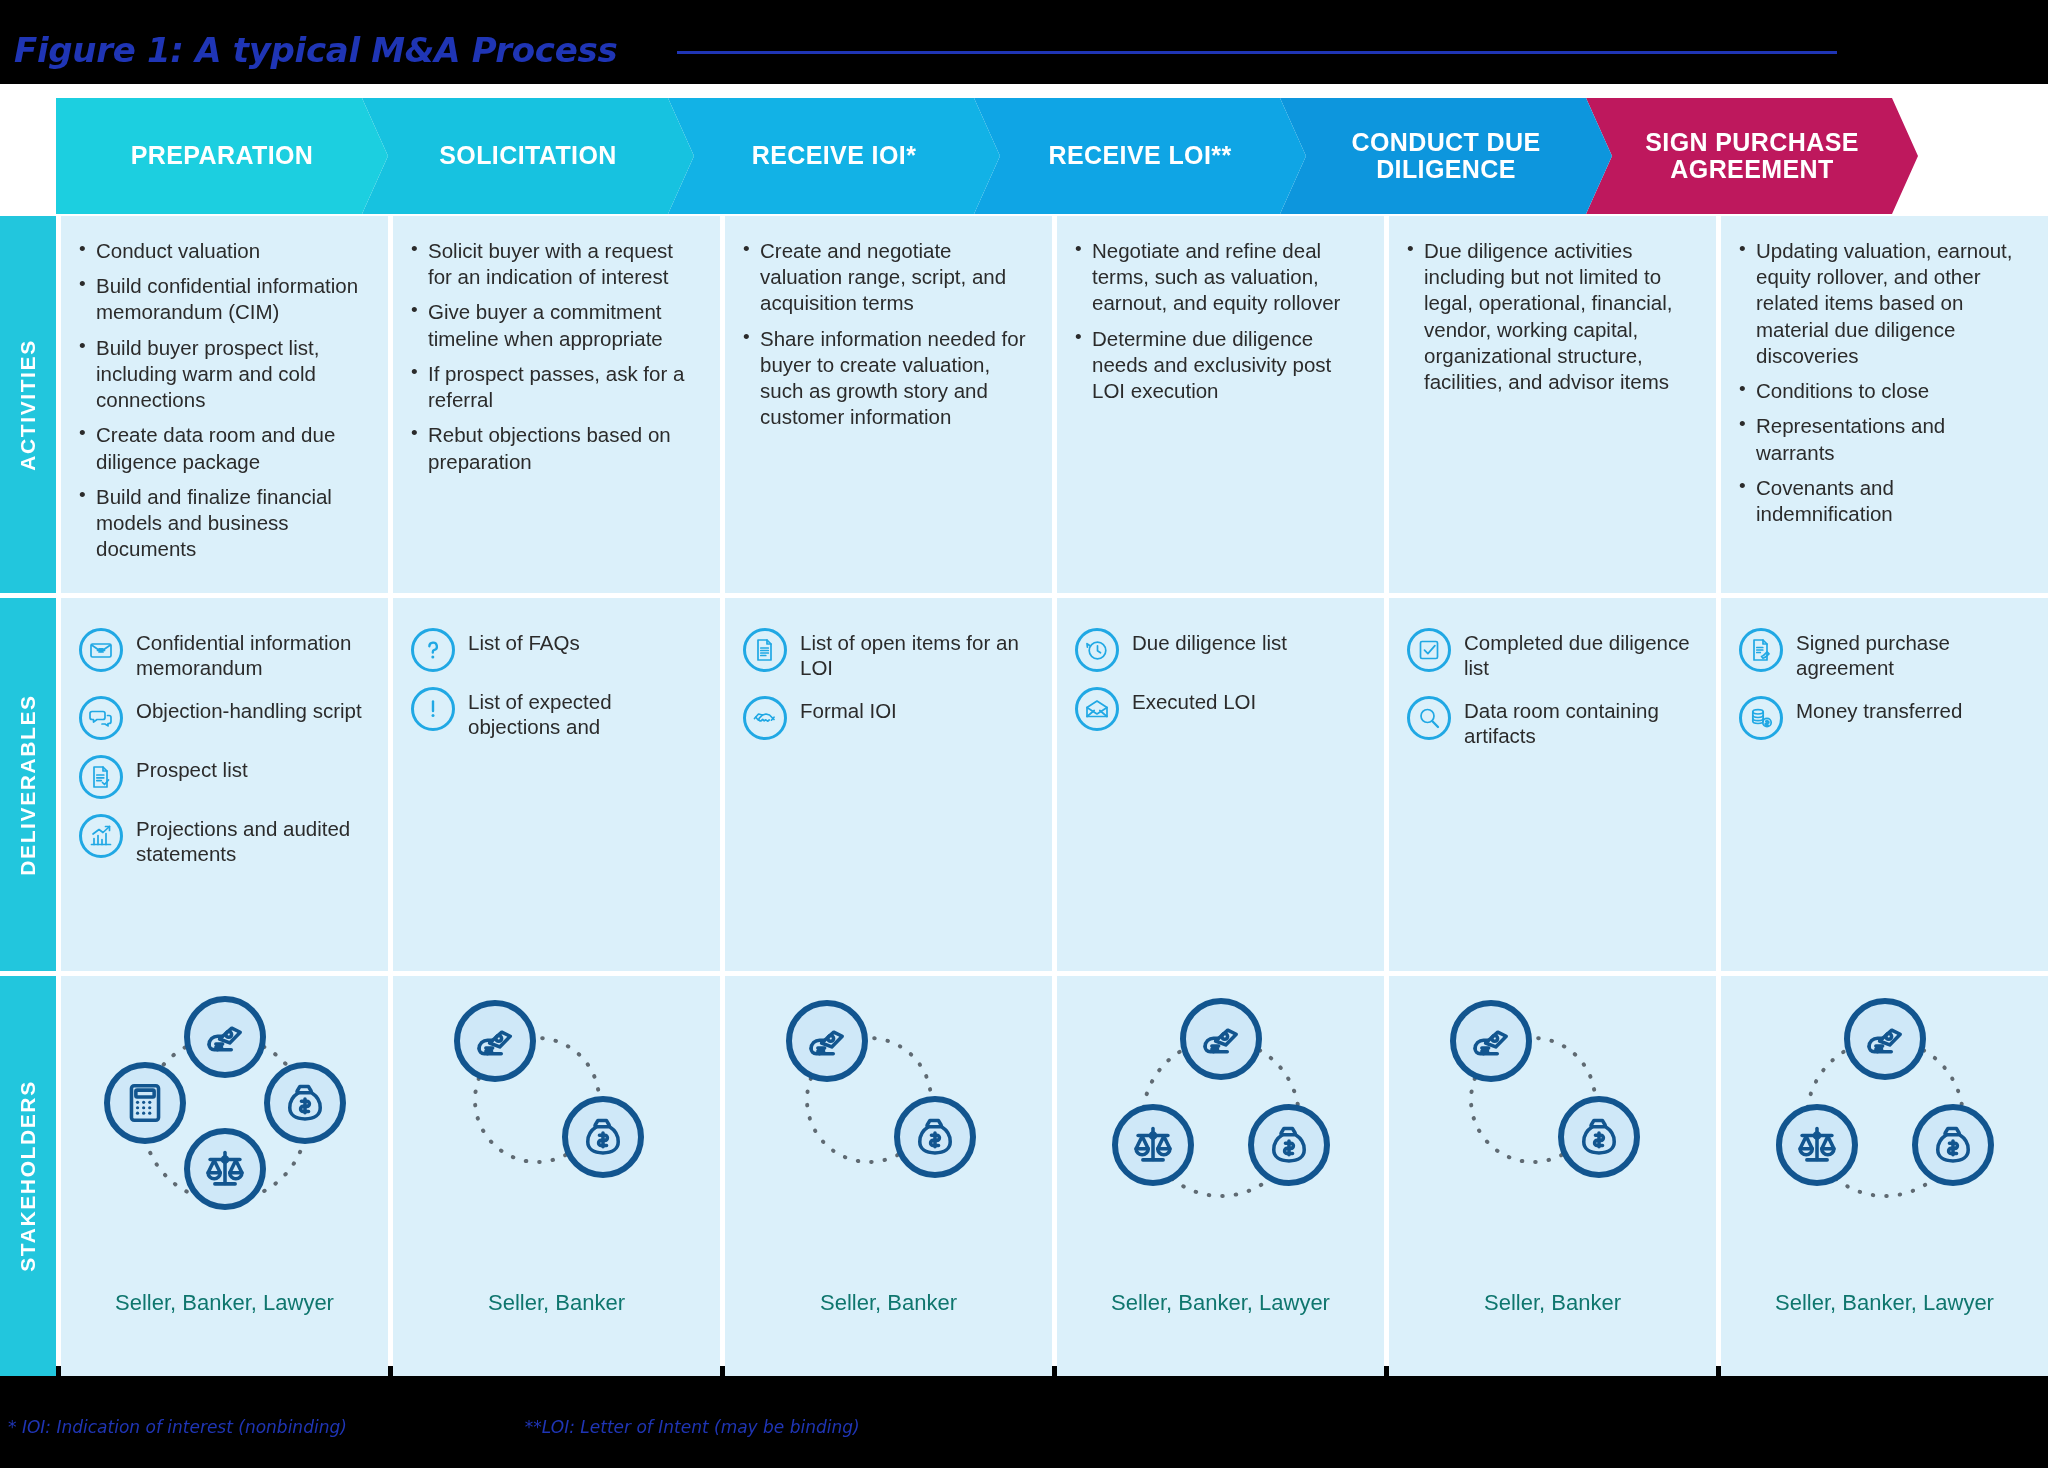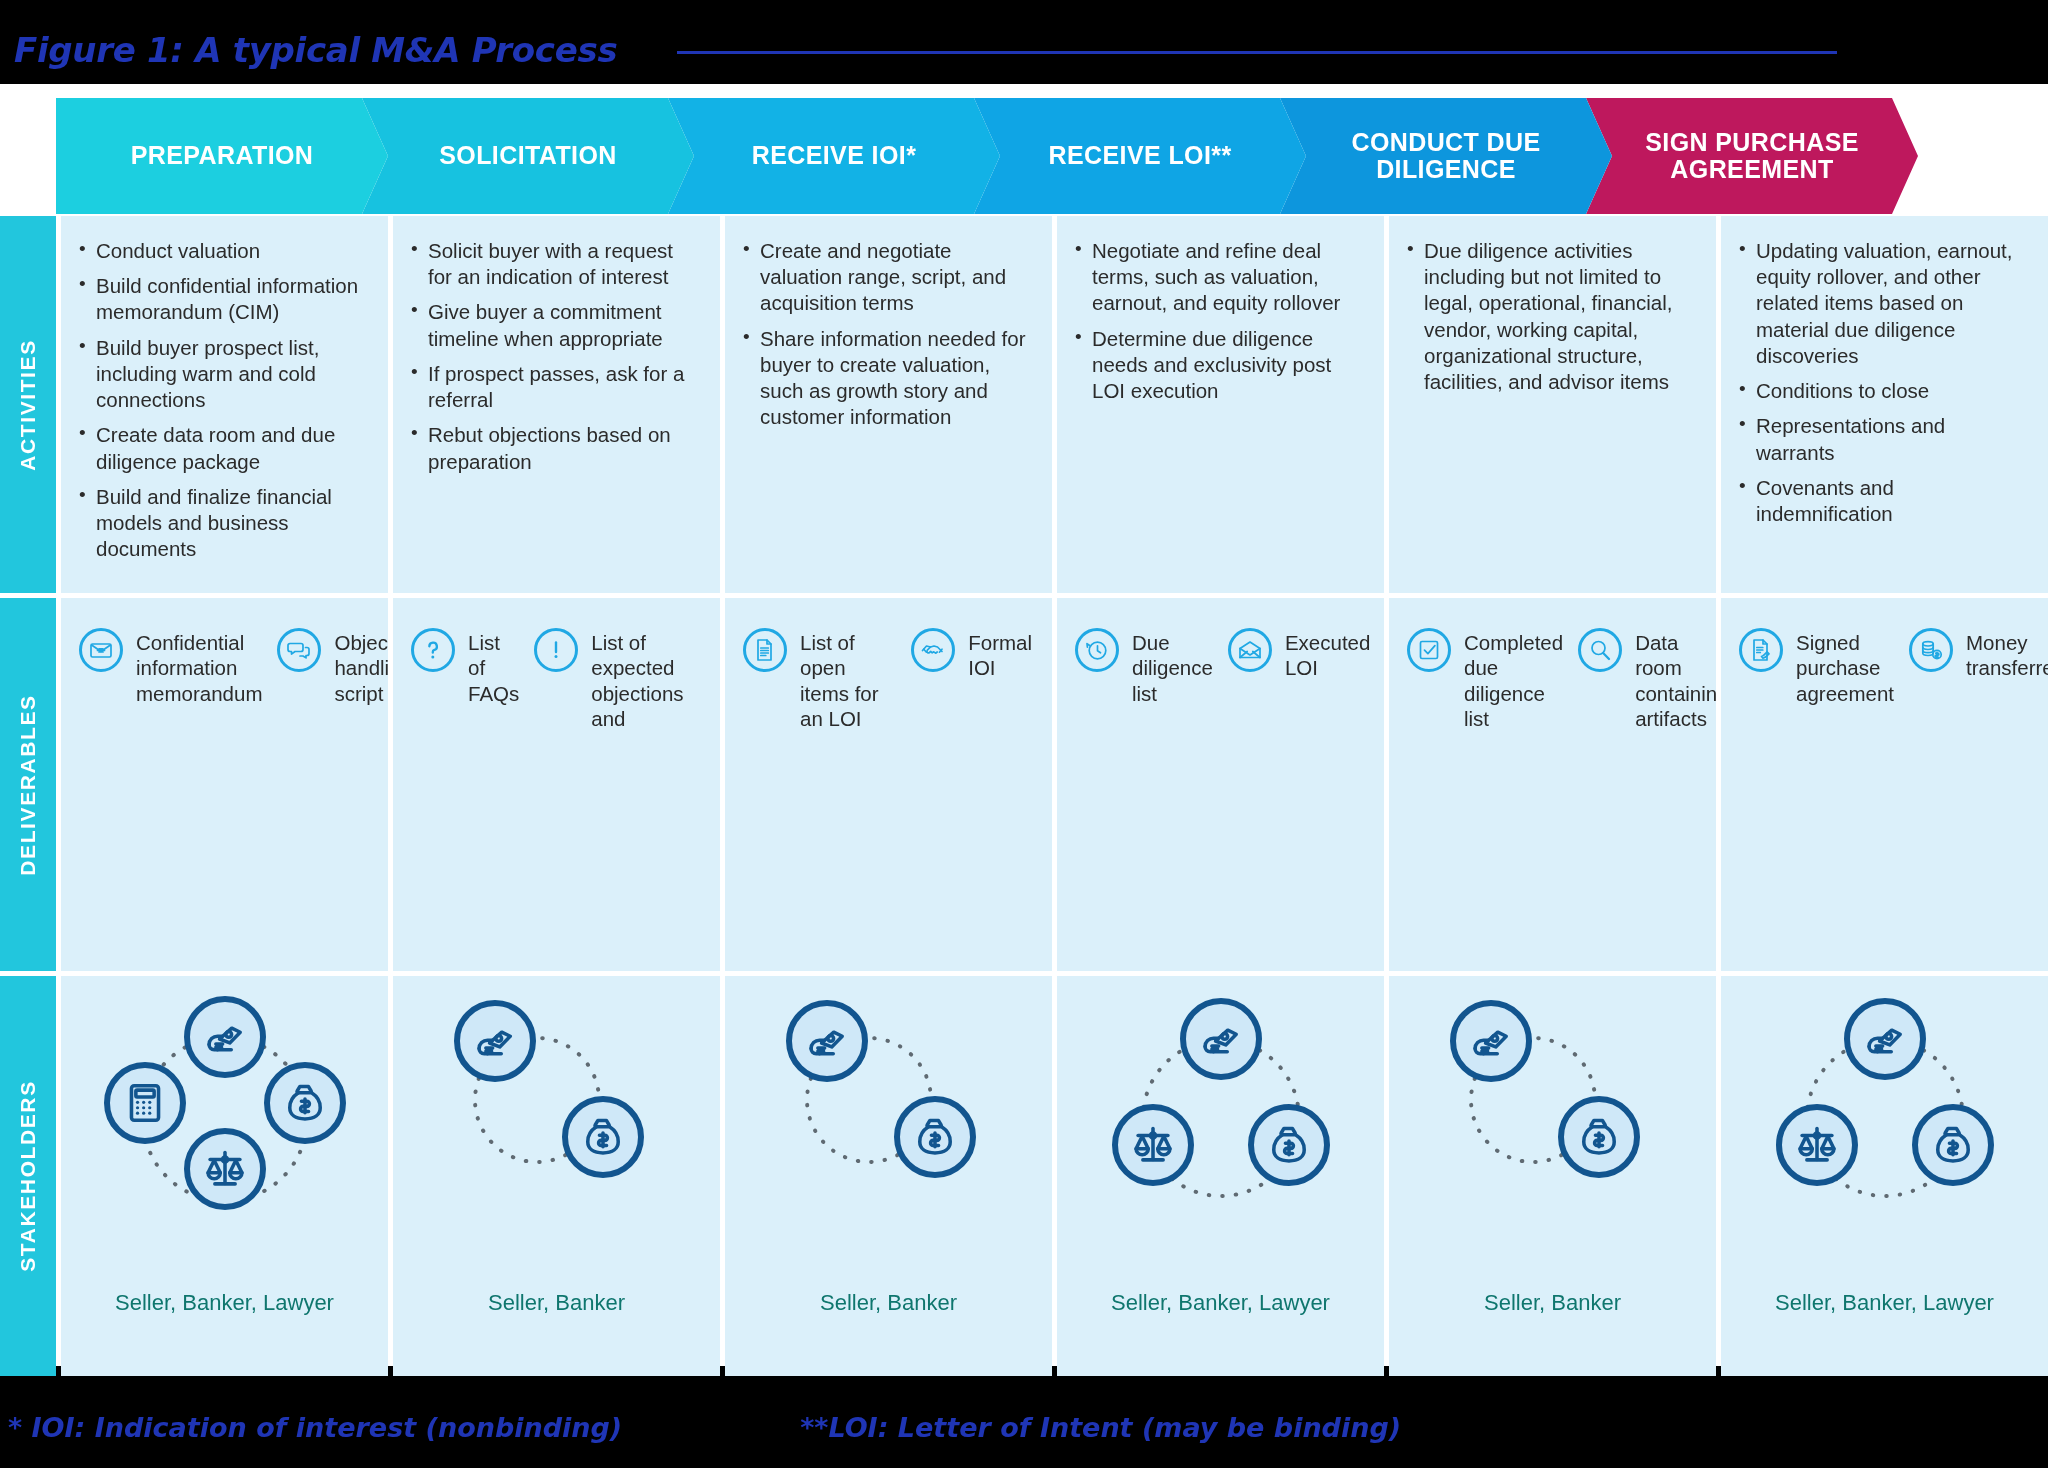--- a/index.html
+++ b/index.html
@@ -97,21 +97,21 @@
     margin-bottom: 9px;
   }
   ul.acts li::before {
     content: "\2022";
     position: absolute; left: 0; top: -1px;
     color: #2b2b2b;
     font-size: 19px;
   }
 
   
-  .delivs { display: flex; flex-direction: row; gap: 15px; padding-top: 8px; }
+  .delivs { display: flex; flex-direction: column; gap: 15px; padding-top: 8px; }
   .deliv { display: flex; align-items: flex-start; gap: 13px; }
   .dicon {
     flex: 0 0 auto; width: 44px; height: 44px; border-radius: 50%;
     border: 3.5px solid #20a8e4;
     display: flex; align-items: center; justify-content: center;
     background: #dbf0fa;
   }
   .dicon svg { display: block; }
   .dlabel {
     color: #2b2b2b; font-size: 20.5px; line-height: 1.24; padding-top: 2px;
@@ -137,23 +137,23 @@
     color: #0f766e; font-size: 22px; white-space: nowrap;
     padding-bottom: 46px;
   }
 
   
   .footnotes {
     position: absolute; left: 0; top: 1386px; width: 2048px; height: 82px;
     display: flex; align-items: center;
   }
   .fn {
-    color: #1f35b5; font-weight: bold; font-style: italic;
+    color: #1f35b5; font-weight: normal; font-style: italic;
     font-family: "DejaVu Sans", sans-serif;
-    font-size: 27px; white-space: nowrap;
+    font-size: 17px; white-space: nowrap;
   }
   .fn1 { margin-left: 8px; }
   .fn2 { margin-left: 178px; }
 </style>
 </head>
 <body>
 
 <div class="page">
 
   <div class="title-row">

